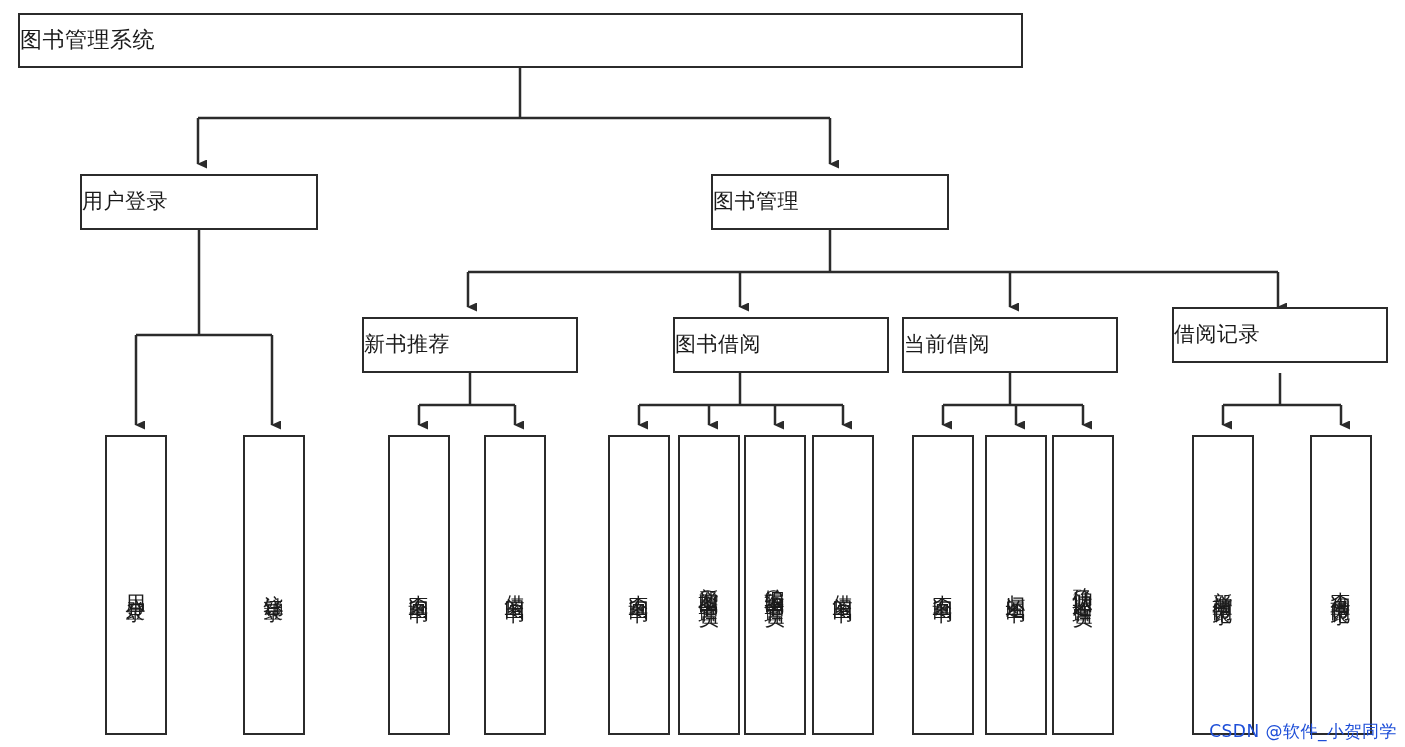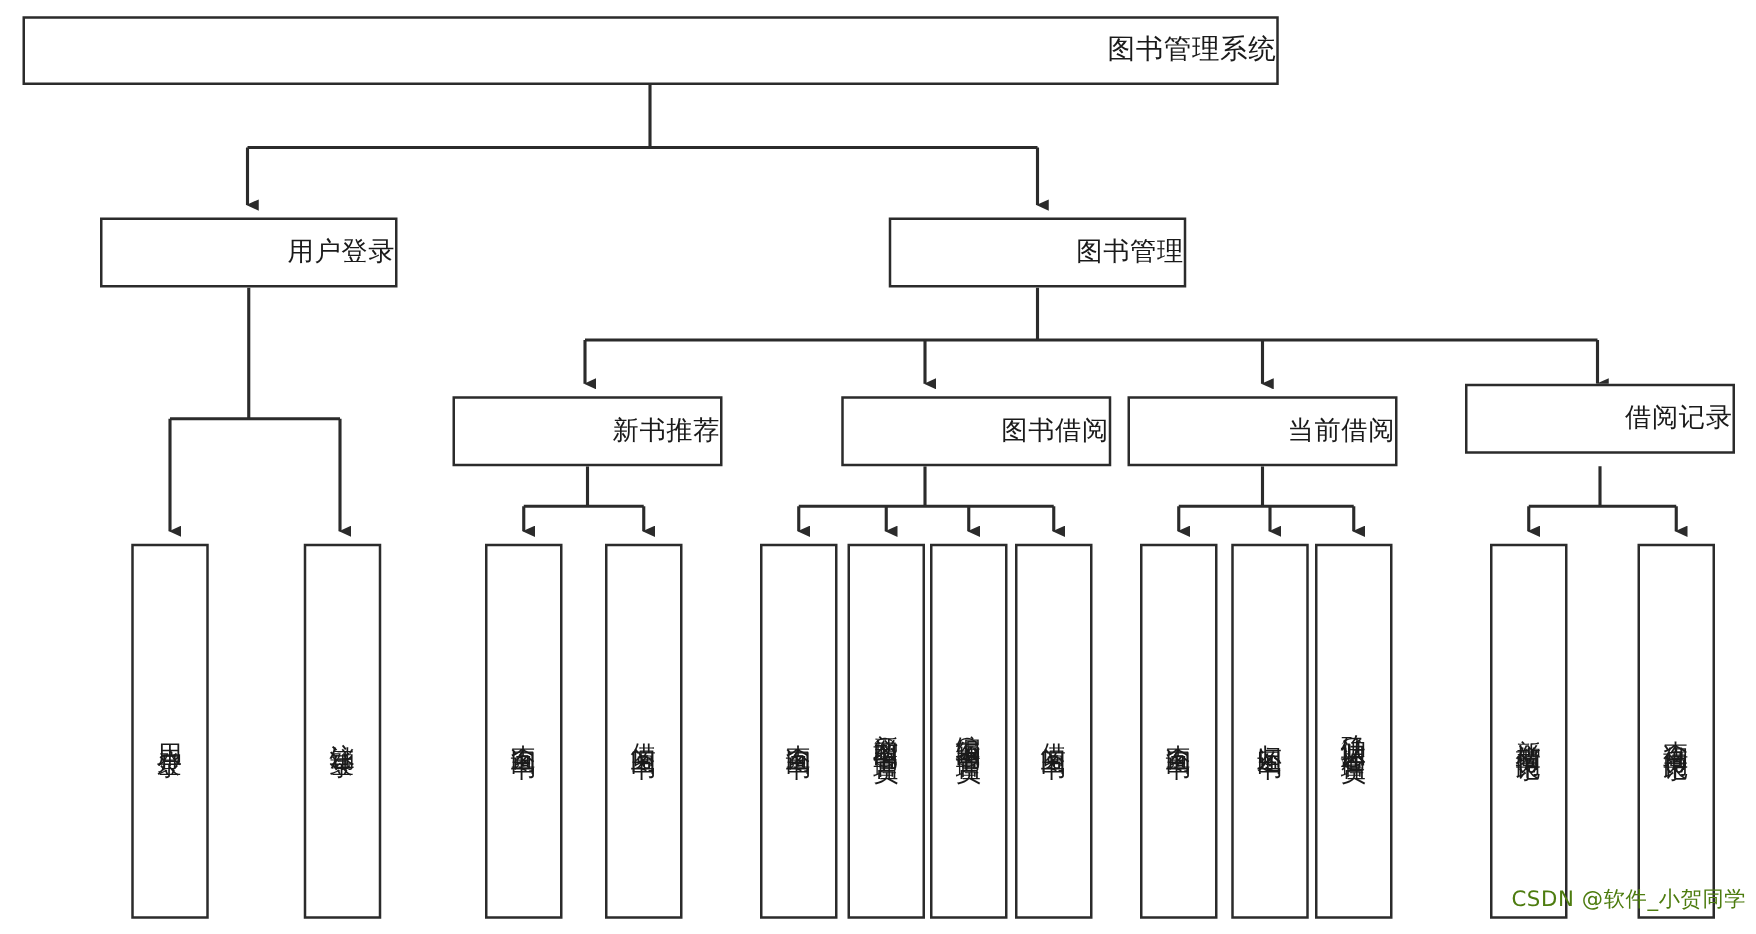--- a/index.html
+++ b/index.html
@@ -27,21 +27,21 @@
     height: 747px;
     display: block;
   }
   .node-box {
     position: absolute;
     box-sizing: border-box;
     border: 2px solid #2b2b2b;
     background: #ffffff;
     display: flex;
     align-items: center;
-    justify-content: flex-end;
+    justify-content: flex-start;
     color: #1a1a1a;
   }
   .node-h {
     font-size: 21px;
     letter-spacing: 0.5px;
     line-height: 1.1;
     white-space: nowrap;
   }
   .node-root {
     font-size: 22px;
@@ -58,23 +58,23 @@
     writing-mode: vertical-rl;
     text-orientation: upright;
     font-size: 20px;
     letter-spacing: 3px;
     line-height: 1.0;
     text-align: center;
   }
   .watermark {
     position: absolute;
     right: 8px;
-    bottom: 16px;
+    bottom: 4px;
     font-size: 17px;
-    color: #4d7c0f;
+    color: #1d4ed8;
     white-space: nowrap;
     letter-spacing: 0.5px;
   }
 </style>
 </head>
 <body>
 
 <div id="diagram-root">
 
   <svg class="canvas" viewBox="0 0 1405 747" xmlns="http://www.w3.org/2000/svg">

